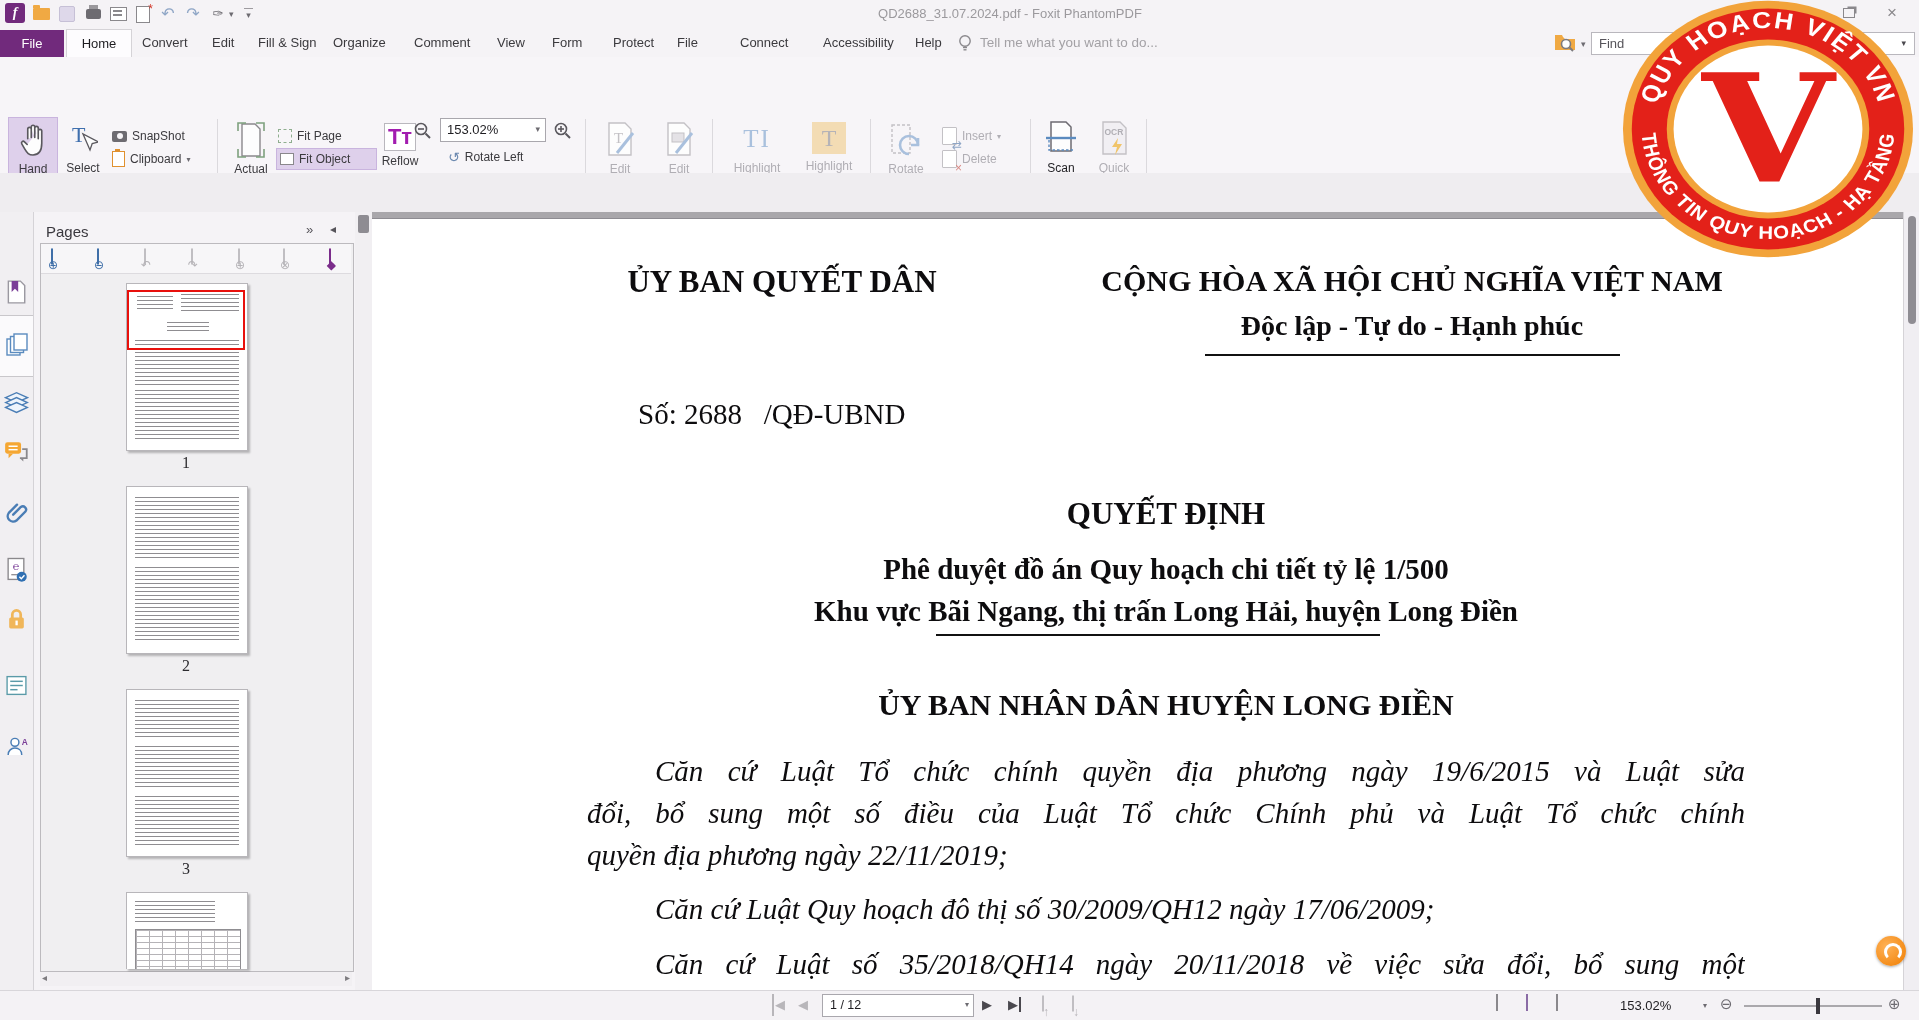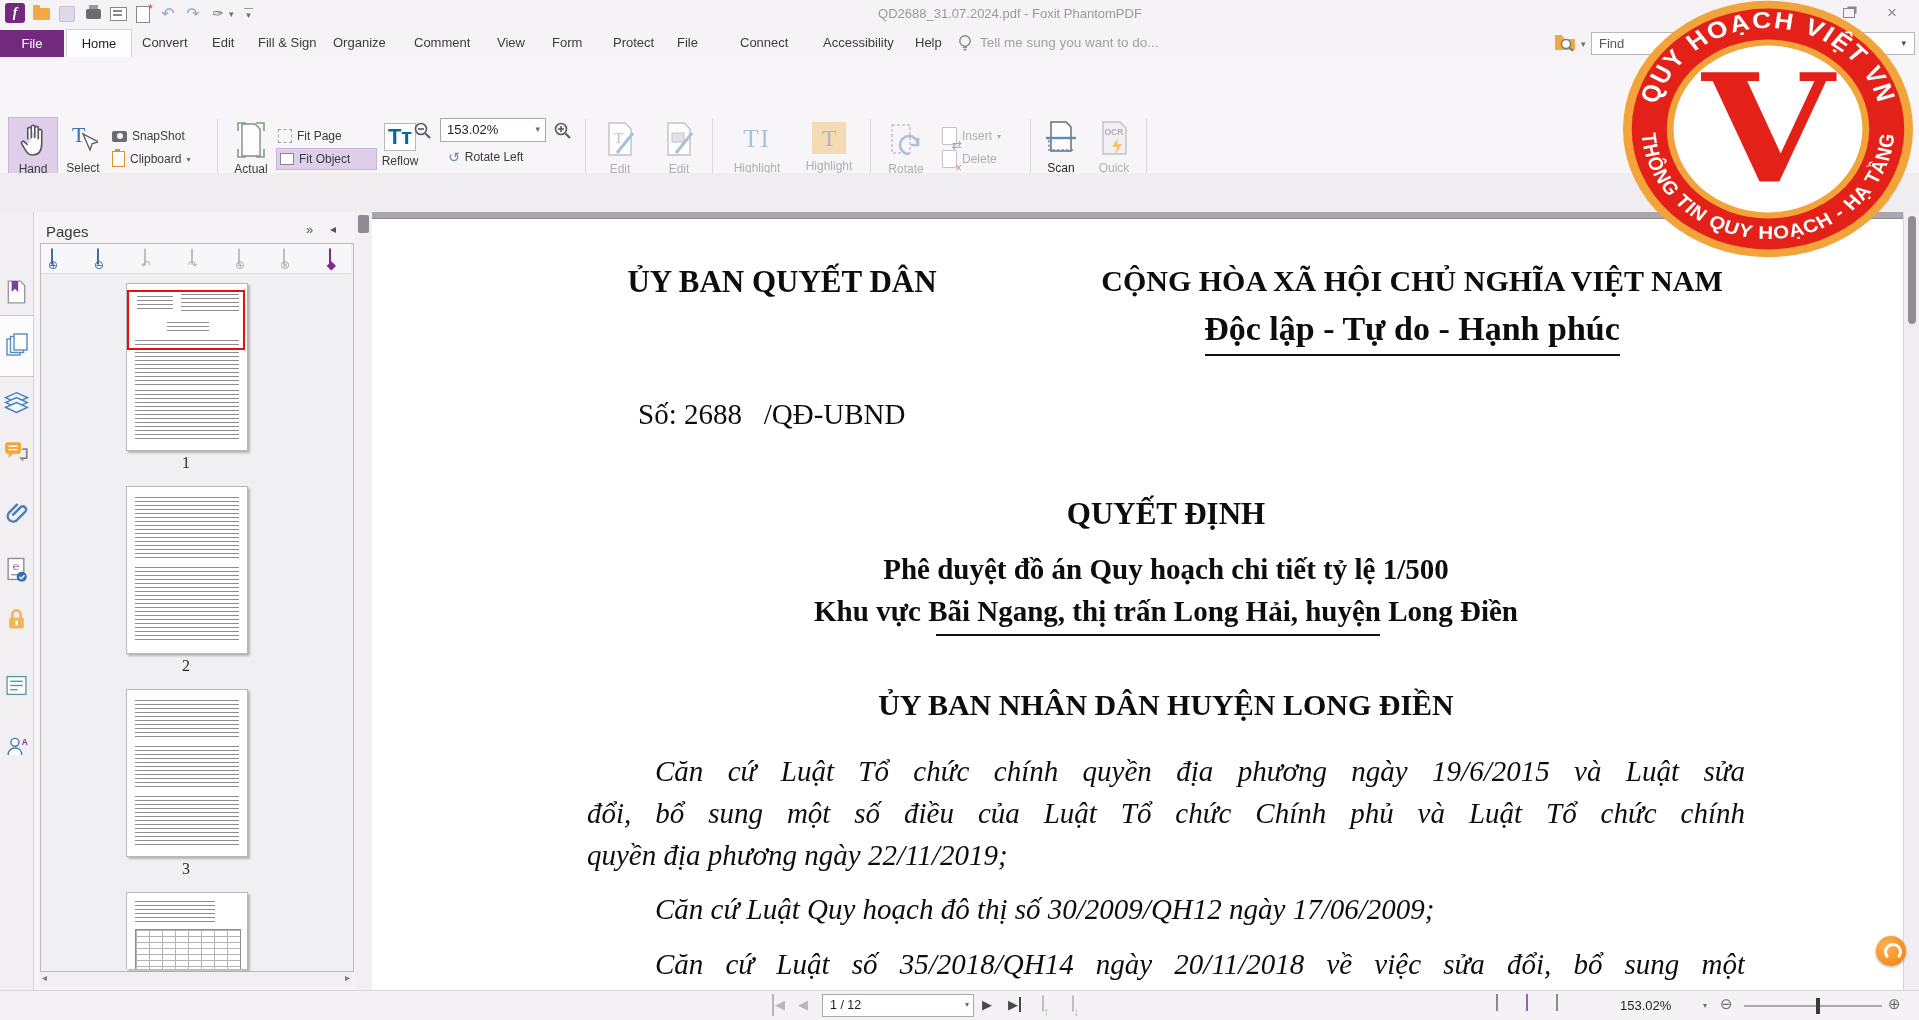--- a/index.html
+++ b/index.html
@@ -94,21 +94,21 @@
     <div class="a tabtxt" style="left:677px;top:8px;">File</div>
     <div class="a tabtxt" style="left:740px;top:8px;">Connect</div>
     <div class="a tabtxt" style="left:823px;top:8px;">Accessibility</div>
     <div class="a tabtxt" style="left:915px;top:8px;">Help</div>
 
     <svg class="a" style="left:957px;top:7px;" width="16" height="18" viewBox="0 0 16 18">
       <circle cx="8" cy="7" r="5.2" fill="none" stroke="#8a888c" stroke-width="1.4"></circle>
       <line x1="6" y1="13.5" x2="10" y2="13.5" stroke="#8a888c" stroke-width="1.4"></line>
       <line x1="6.5" y1="15.8" x2="9.5" y2="15.8" stroke="#8a888c" stroke-width="1.4"></line>
     </svg>
-    <div class="a" style="left:980px;top:8px;width:420px;color:#a3a1a5;font-size:13.5px;">Tell me sung you want to do...</div>
+    <div class="a" style="left:980px;top:8px;width:420px;color:#a3a1a5;font-size:13.5px;">Tell me what you want to do...</div>
 
     <svg class="a" style="left:1554px;top:6px;" width="24" height="19" viewBox="0 0 24 19">
       <path d="M1 4h8l2 2h10v11H1z" fill="#f0a943"></path>
       <path d="M1 4v-2h7l1 2" fill="#f0a943"></path>
       <circle cx="12" cy="11" r="4.5" fill="#fdfdfd" stroke="#7d7b7f" stroke-width="1.6"></circle>
       <line x1="15.5" y1="14.5" x2="19" y2="18" stroke="#7d7b7f" stroke-width="2"></line>
     </svg>
     <div class="a" style="left:1581px;top:12px;font-size:9px;color:#6d6b71;">▾</div>
     <div class="a" style="left:1591px;top:5px;width:322px;height:21px;background:#fff;border:1px solid #b9b7bd;">
       <span style="position:absolute;left:7px;top:3px;color:#56545a;font-size:13px;">Find</span>
@@ -171,21 +171,21 @@
     </div>
     <div class="srow lav" style="left:276px;top:91px;width:96px;height:20px;padding-left:3px;">
       <span style="width:12px;height:10px;border:1.3px solid #8a888c;display:inline-block;background:#fff;"></span>
       <span class="lab">Fit Object</span>
     </div>
     <div class="srow" style="left:278px;top:115px;">
       <span style="width:12px;height:11px;border:1.3px dotted #6d8ab0;display:inline-block;"></span>
       <span class="lab">Fit Visible</span>
     </div>
     <div class="bigbtn" style="left:378px;width:44px;height:88px;">
-      <span style="margin-top:6px;font-size:22px;font-weight:bold;color:#0369a1;border:1px solid #b9b7bd;background:#fff;padding:0 3px;line-height:26px;">Tᴛ</span>
+      <span style="margin-top:6px;font-size:22px;font-weight:bold;color:#a21caf;border:1px solid #b9b7bd;background:#fff;padding:0 3px;line-height:26px;">Tᴛ</span>
       <span class="lab">Reflow</span>
     </div>
 
     <svg class="a" style="left:413px;top:64px;" width="20" height="20" viewBox="0 0 20 20">
       <circle cx="8" cy="8" r="5.5" fill="none" stroke="#5a585e" stroke-width="1.6"></circle>
       <line x1="5" y1="8" x2="11" y2="8" stroke="#5a585e" stroke-width="1.6"></line>
       <line x1="12.5" y1="12.5" x2="17" y2="17" stroke="#5a585e" stroke-width="2"></line>
     </svg>
     <div class="a" style="left:440px;top:61px;width:104px;height:22px;background:#fff;border:1px solid #a9a7ad;">
       <span style="position:absolute;left:6px;top:3px;font-size:13px;color:#1e1d21;">153.02%</span>
@@ -432,21 +432,21 @@
   <div class="a" style="left:355px;top:212px;width:17px;height:778px;background:#f1eff2;">
     <div class="a" style="left:3px;top:3px;width:11px;height:18px;background:#8e8c92;border-radius:2px;"></div>
   </div>
 
   <div class="a" style="left:372px;top:212px;width:1531px;height:778px;background:#a9a7ab;overflow:hidden;">
 
     <div class="a" style="left:0;top:6px;width:1531px;height:772px;background:#fff;border-top:1px solid #8e8c92;"></div>
 
     <div class="a doc docb" style="left:190px;top:52px;width:440px;text-align:center;font-size:31px;">ỦY BAN QUYẾT DÂN</div>
     <div class="a doc docb" style="left:660px;top:52px;width:760px;text-align:center;font-size:30px;">CỘNG HÒA XÃ HỘI CHỦ NGHĨA VIỆT NAM</div>
-    <div class="a doc docb" style="left:660px;top:98px;width:760px;text-align:center;font-size:34px;">Độc lập - Tự do - Hạnh phúc</div>
+    <div class="a doc docb" style="left:660px;top:98px;width:760px;text-align:center;font-size:28px;">Độc lập - Tự do - Hạnh phúc</div>
     <div class="a" style="left:833px;top:142px;width:415px;height:2px;background:#111;"></div>
     <div class="a doc" style="left:266px;top:186px;font-size:29px;white-space:pre;">Số: 2688   /QĐ-UBND</div>
 
     <div class="a doc docb" style="left:194px;top:284px;width:1200px;text-align:center;font-size:31px;">QUYẾT ĐỊNH</div>
     <div class="a doc docb" style="left:194px;top:341px;width:1200px;text-align:center;font-size:29px;">Phê duyệt đồ án Quy hoạch chi tiết tỷ lệ 1/500</div>
     <div class="a doc docb" style="left:194px;top:383px;width:1200px;text-align:center;font-size:29px;">Khu vực Bãi Ngang, thị trấn Long Hải, huyện Long Điền</div>
     <div class="a" style="left:564px;top:422px;width:444px;height:2px;background:#111;"></div>
 
     <div class="a doc docb" style="left:194px;top:476px;width:1200px;text-align:center;font-size:30px;">ỦY BAN NHÂN DÂN HUYỆN LONG ĐIỀN</div>
 

